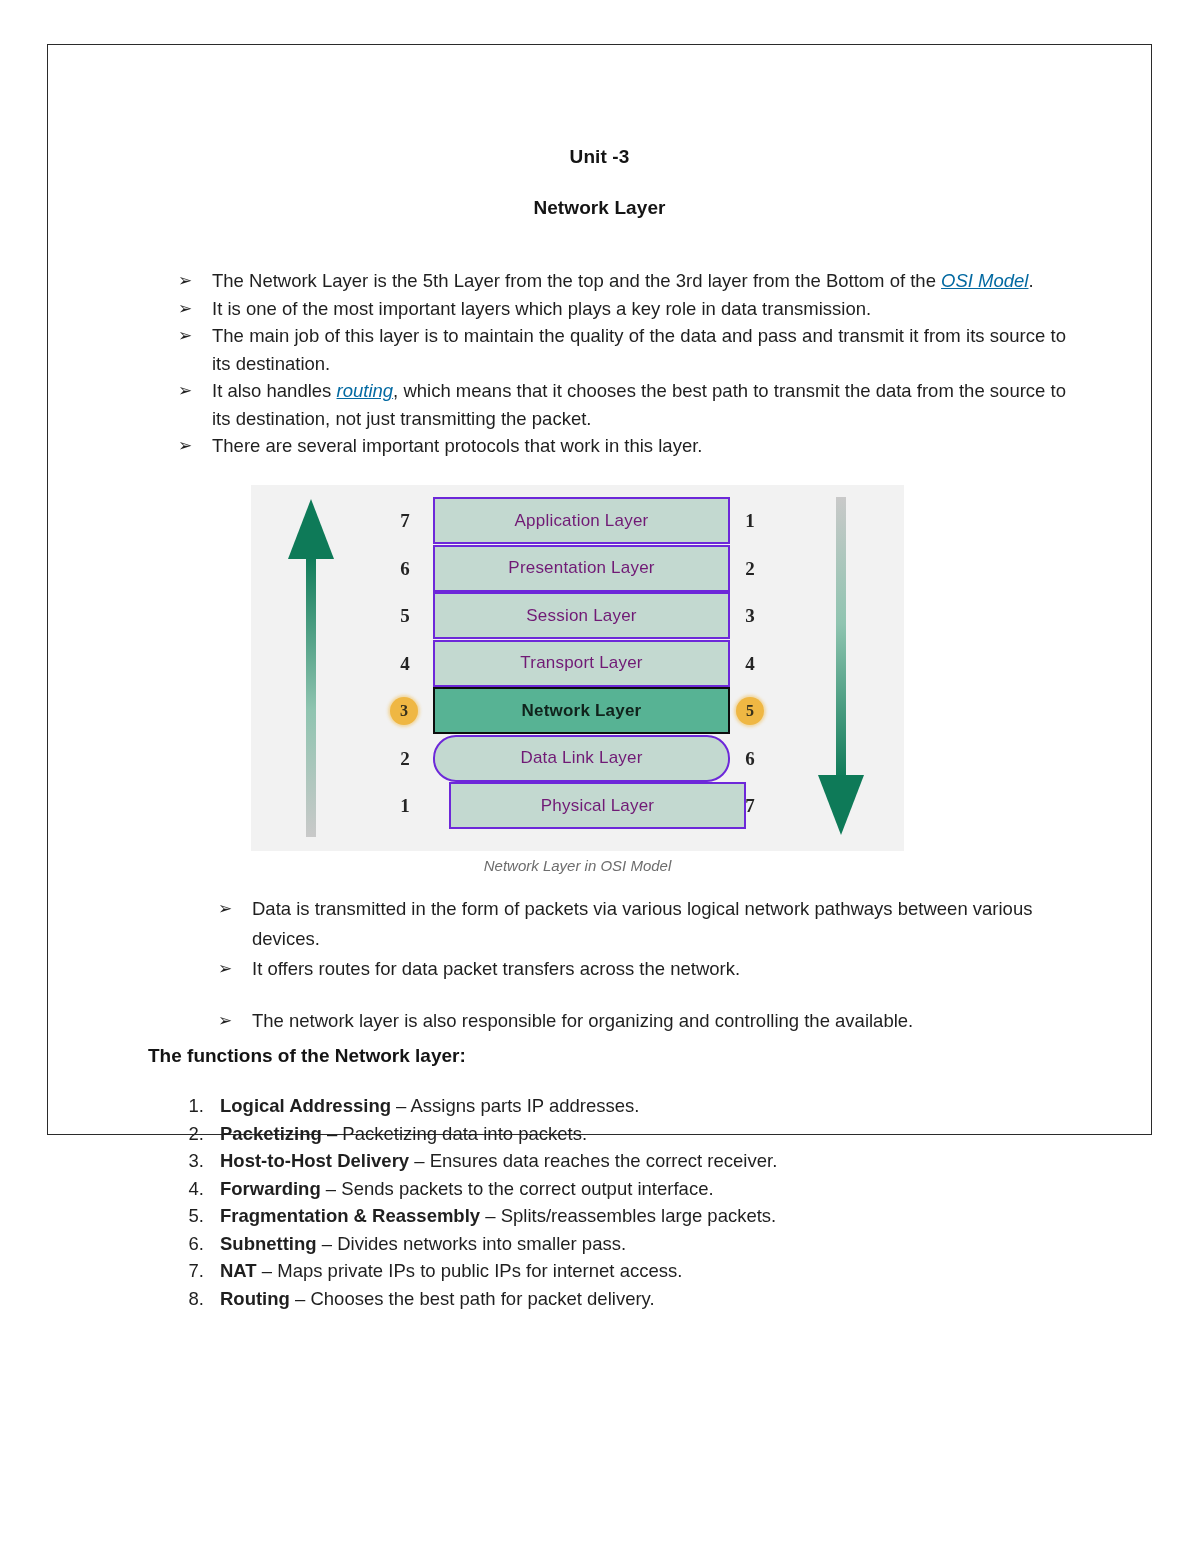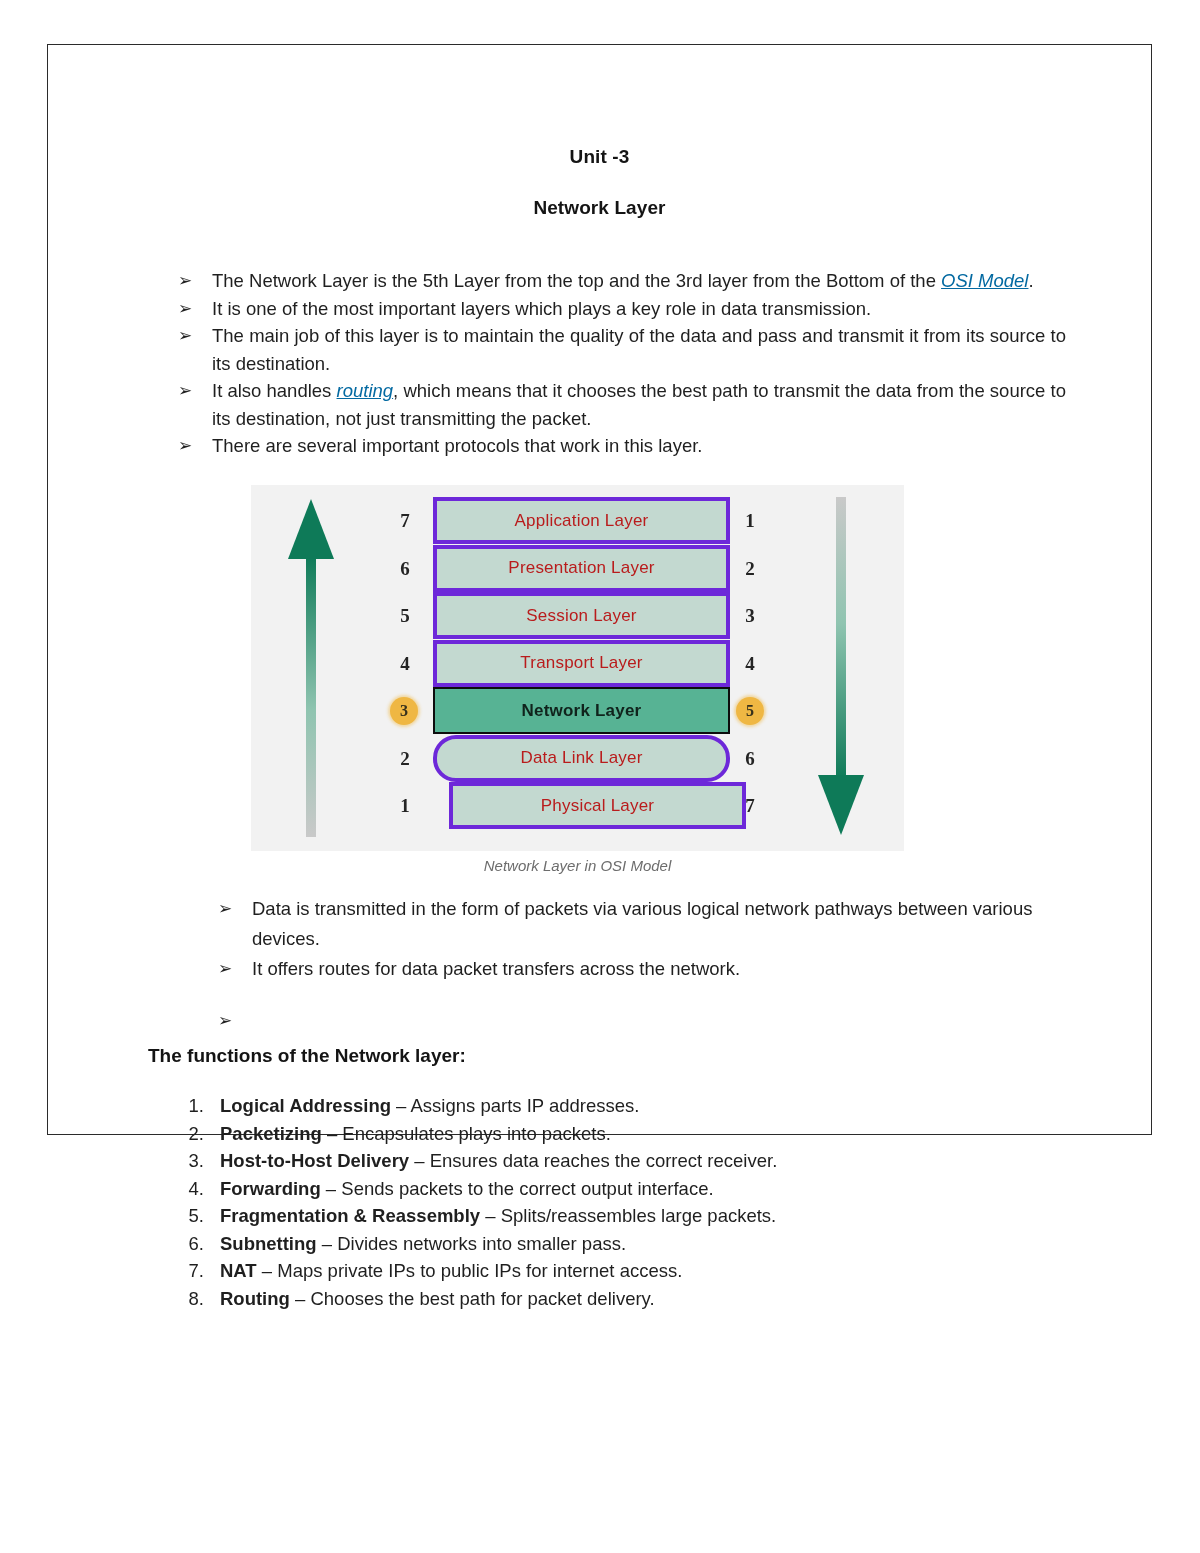--- a/index.html
+++ b/index.html
@@ -116,26 +116,26 @@
   }
   .osi-col-left-num { left: 140px; }
   .osi-col-right-num { left: 485px; }
 
   .osi-layer-box {
     position: absolute;
     left: 182px;
     width: 297px;
     box-sizing: border-box;
     background: #c3d9d0;
-    border: 4px solid #6d28d9;
+    border: 2px solid #6d28d9;
     display: flex;
     align-items: center;
     justify-content: center;
     font-size: 17px;
-    color: #b91c1c;
+    color: #701a75;
     letter-spacing: 0.2px;
   }
   .osi-layer-box.highlight {
     background: #57b394;
     border: 2.5px solid #0d0d0d;
     color: #10231c;
     font-weight: bold;
     z-index: 4;
   }
 
@@ -303,28 +303,28 @@
         <div class="osi-badge" id="badge-right" style="top: 211.75px;">5</div>
       </div>
 
       <div id="osi-caption">Network Layer in OSI Model</div>
     </div>
 
     <ul class="bullets" id="bullets-mid">
         <li class="bullet-item loose"><span class="bullet-marker">➢</span><span>Data is transmitted in the form of packets via various logical network pathways between various devices.</span></li>
         <li class="bullet-item loose"><span class="bullet-marker">➢</span><span>It offers routes for data packet transfers across the network.</span></li>
         <li class="spacer-gap"></li>
-        <li class="bullet-item loose"><span class="bullet-marker">➢</span></li>
+        <li class="bullet-item loose"><span class="bullet-marker">➢</span><span>The network layer is also responsible for organizing and controlling the available.</span></li>
       </ul>
 
     <div id="functions-heading">The functions of the Network layer:</div>
 
     <ol id="functions-list">
         <li class="func-item"><span class="func-num">1.</span><span class="func-term">Logical Addressing</span><span> – Assigns parts IP addresses.</span></li>
-        <li class="func-item"><span class="func-num">2.</span><span class="func-term">Packetizing</span><span> – Encapsulates plays into packets.</span></li>
+        <li class="func-item"><span class="func-num">2.</span><span class="func-term">Packetizing</span><span> – Packetizing data into packets.</span></li>
         <li class="func-item"><span class="func-num">3.</span><span class="func-term">Host-to-Host Delivery</span><span> – Ensures data reaches the correct receiver.</span></li>
         <li class="func-item"><span class="func-num">4.</span><span class="func-term">Forwarding</span><span> – Sends packets to the correct output interface.</span></li>
         <li class="func-item"><span class="func-num">5.</span><span class="func-term">Fragmentation &amp; Reassembly</span><span> – Splits/reassembles large packets.</span></li>
         <li class="func-item"><span class="func-num">6.</span><span class="func-term">Subnetting</span><span> – Divides networks into smaller pass.</span></li>
         <li class="func-item"><span class="func-num">7.</span><span class="func-term">NAT</span><span> – Maps private IPs to public IPs for internet access.</span></li>
         <li class="func-item"><span class="func-num">8.</span><span class="func-term">Routing</span><span> – Chooses the best path for packet delivery.</span></li>
       </ol>
 
   </div>
 </div>

